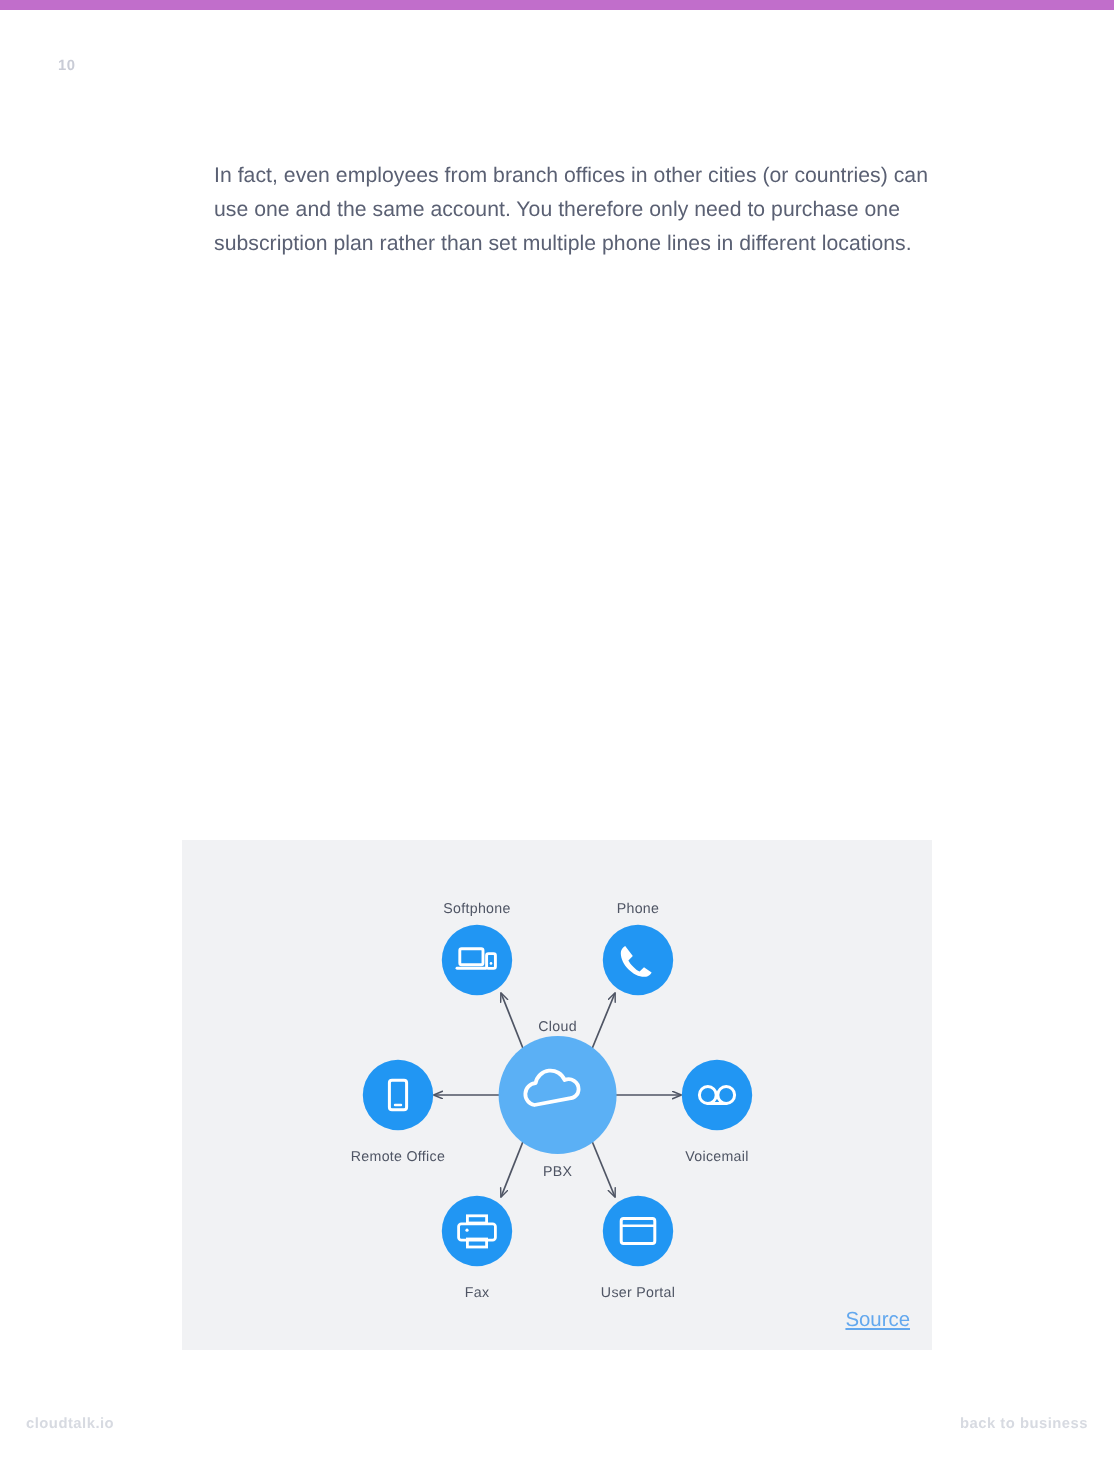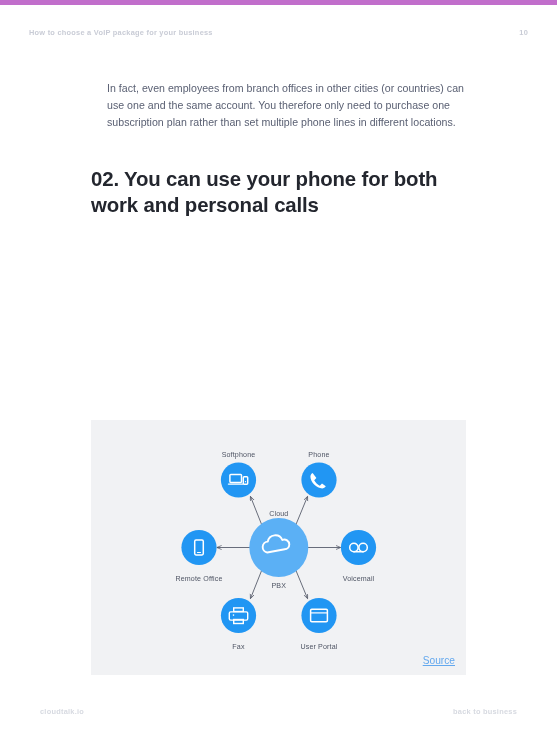--- a/index.html
+++ b/index.html
@@ -105,21 +105,21 @@
   }
   .footer {
     position: absolute;
     left: 0;
     top: 702px;
     width: 557px;
     height: 18px;
     display: flex;
     align-items: center;
     justify-content: space-between;
-    padding: 0 40px;
+    padding: 0 13px;
     box-sizing: border-box;
   }
   .footer-left, .footer-right {
     font-size: 7.4px;
     font-weight: bold;
     letter-spacing: 0.25px;
     color: #d7dae1;
   }
   .footer-right { cursor: pointer; }
   svg text.node-label {
@@ -136,29 +136,27 @@
   }
 </style>
 </head>
 <body>
 
 <div class="page">
 
   <div class="top-accent"></div>
 
   <div class="running-head">
-    <span class="running-head-title">How to choose a VoIP package for your business</span>
     <span class="running-head-page">10</span>
   </div>
 
   <div class="content">
 
     <p class="body-text">In fact, even employees from branch offices in other cities (or countries) can use one and the same account. You therefore only need to purchase one subscription plan rather than set multiple phone lines in different locations.</p>
 
-    <h2 class="section-heading">02. You can use your phone for both work and personal calls</h2>
 
 
 
   </div>
 
   <div class="diagram-card">
     <svg class="diagram-svg" viewBox="0 0 375 255" xmlns="http://www.w3.org/2000/svg">
       <defs>
         <marker id="arrowhead" markerWidth="7" markerHeight="7" refX="5.4" refY="2.6" orient="auto" markerUnits="strokeWidth">
           <path d="M0.4,0.4 L5.6,2.6 L0.4,4.8" fill="none" stroke="#4f5564" stroke-width="0.85" stroke-linecap="round" stroke-linejoin="round"></path>

